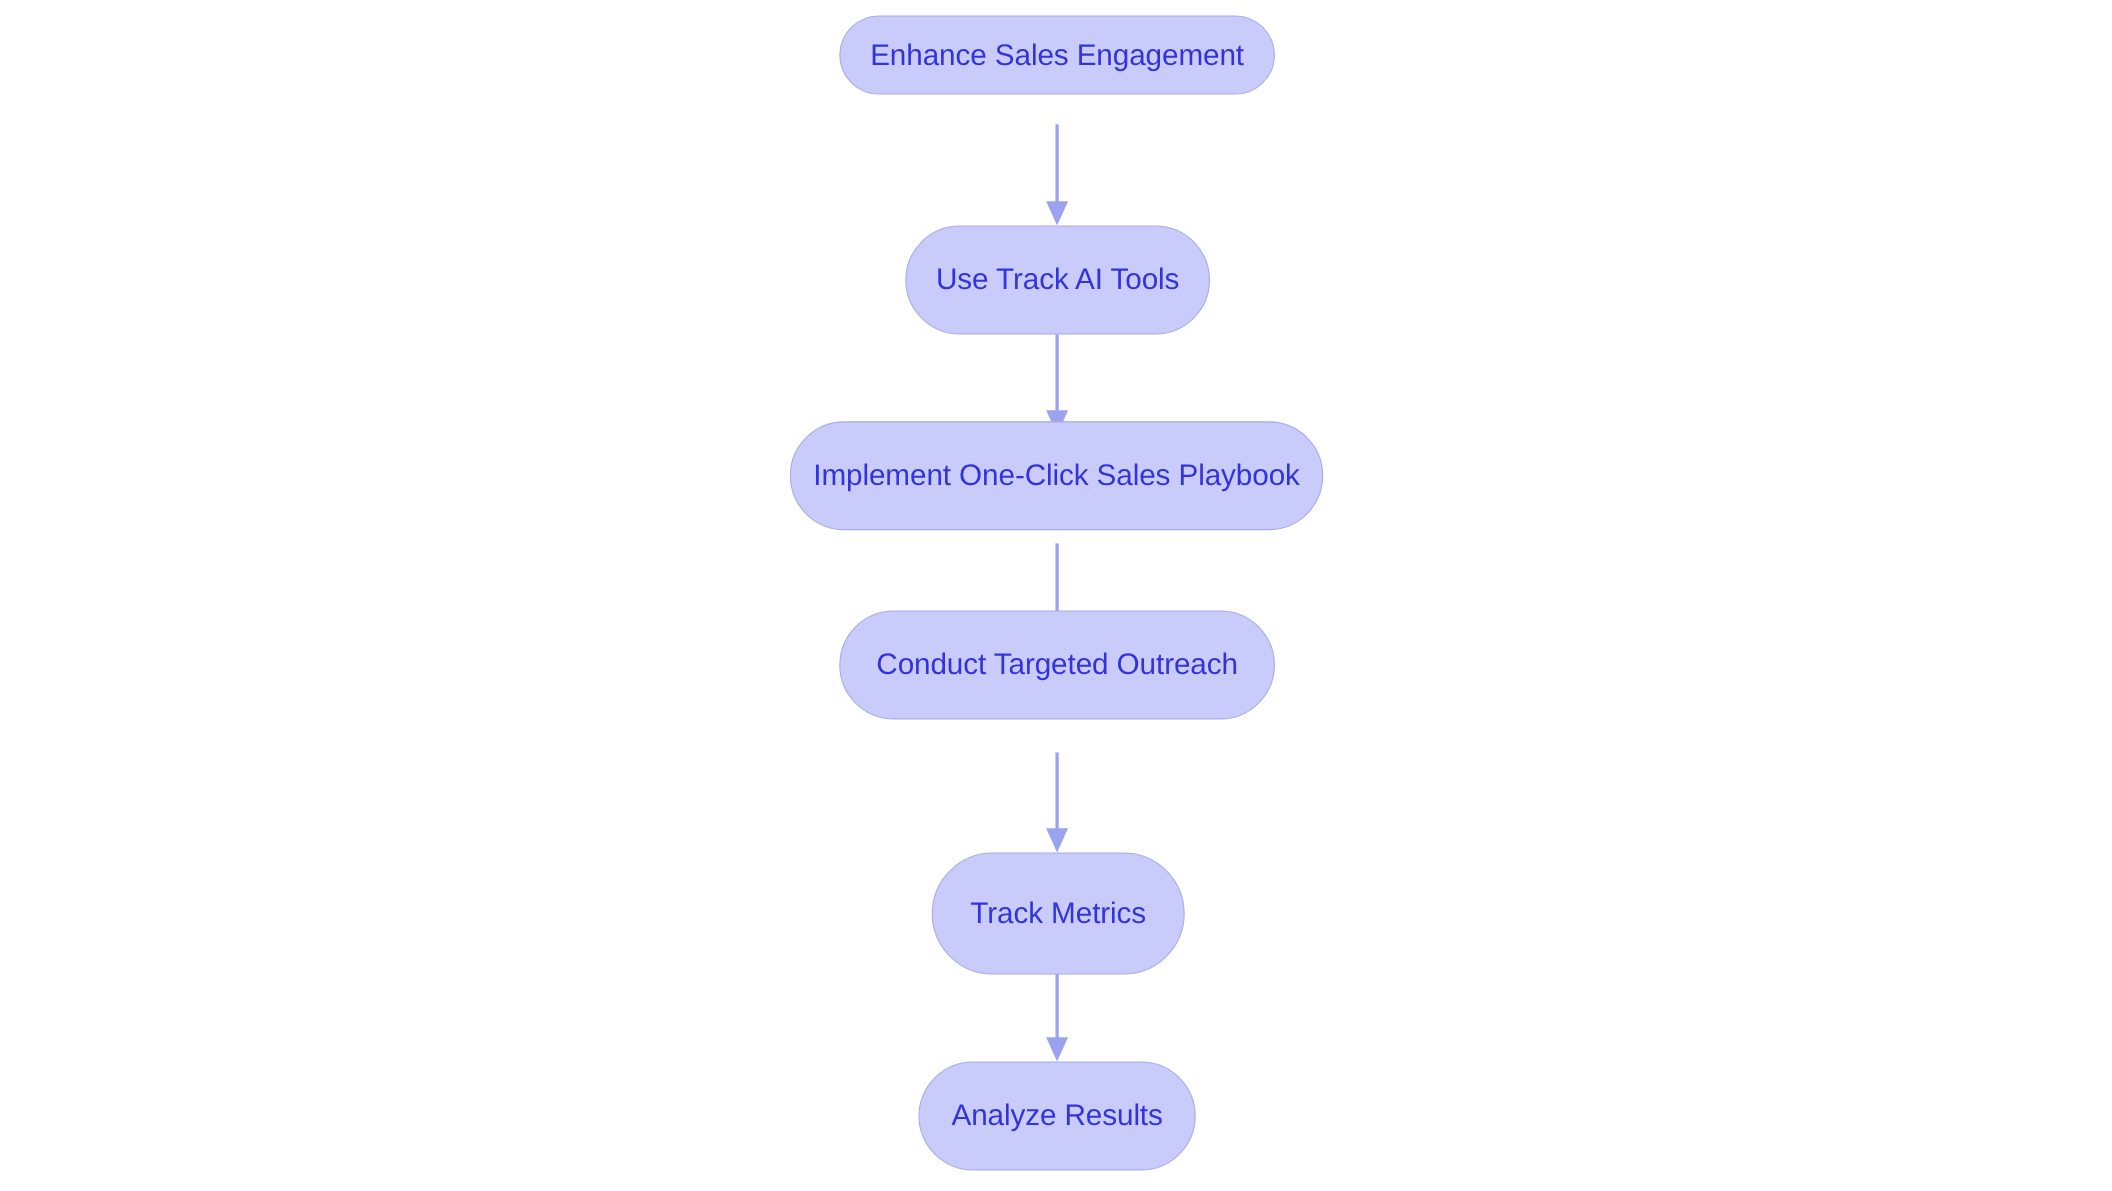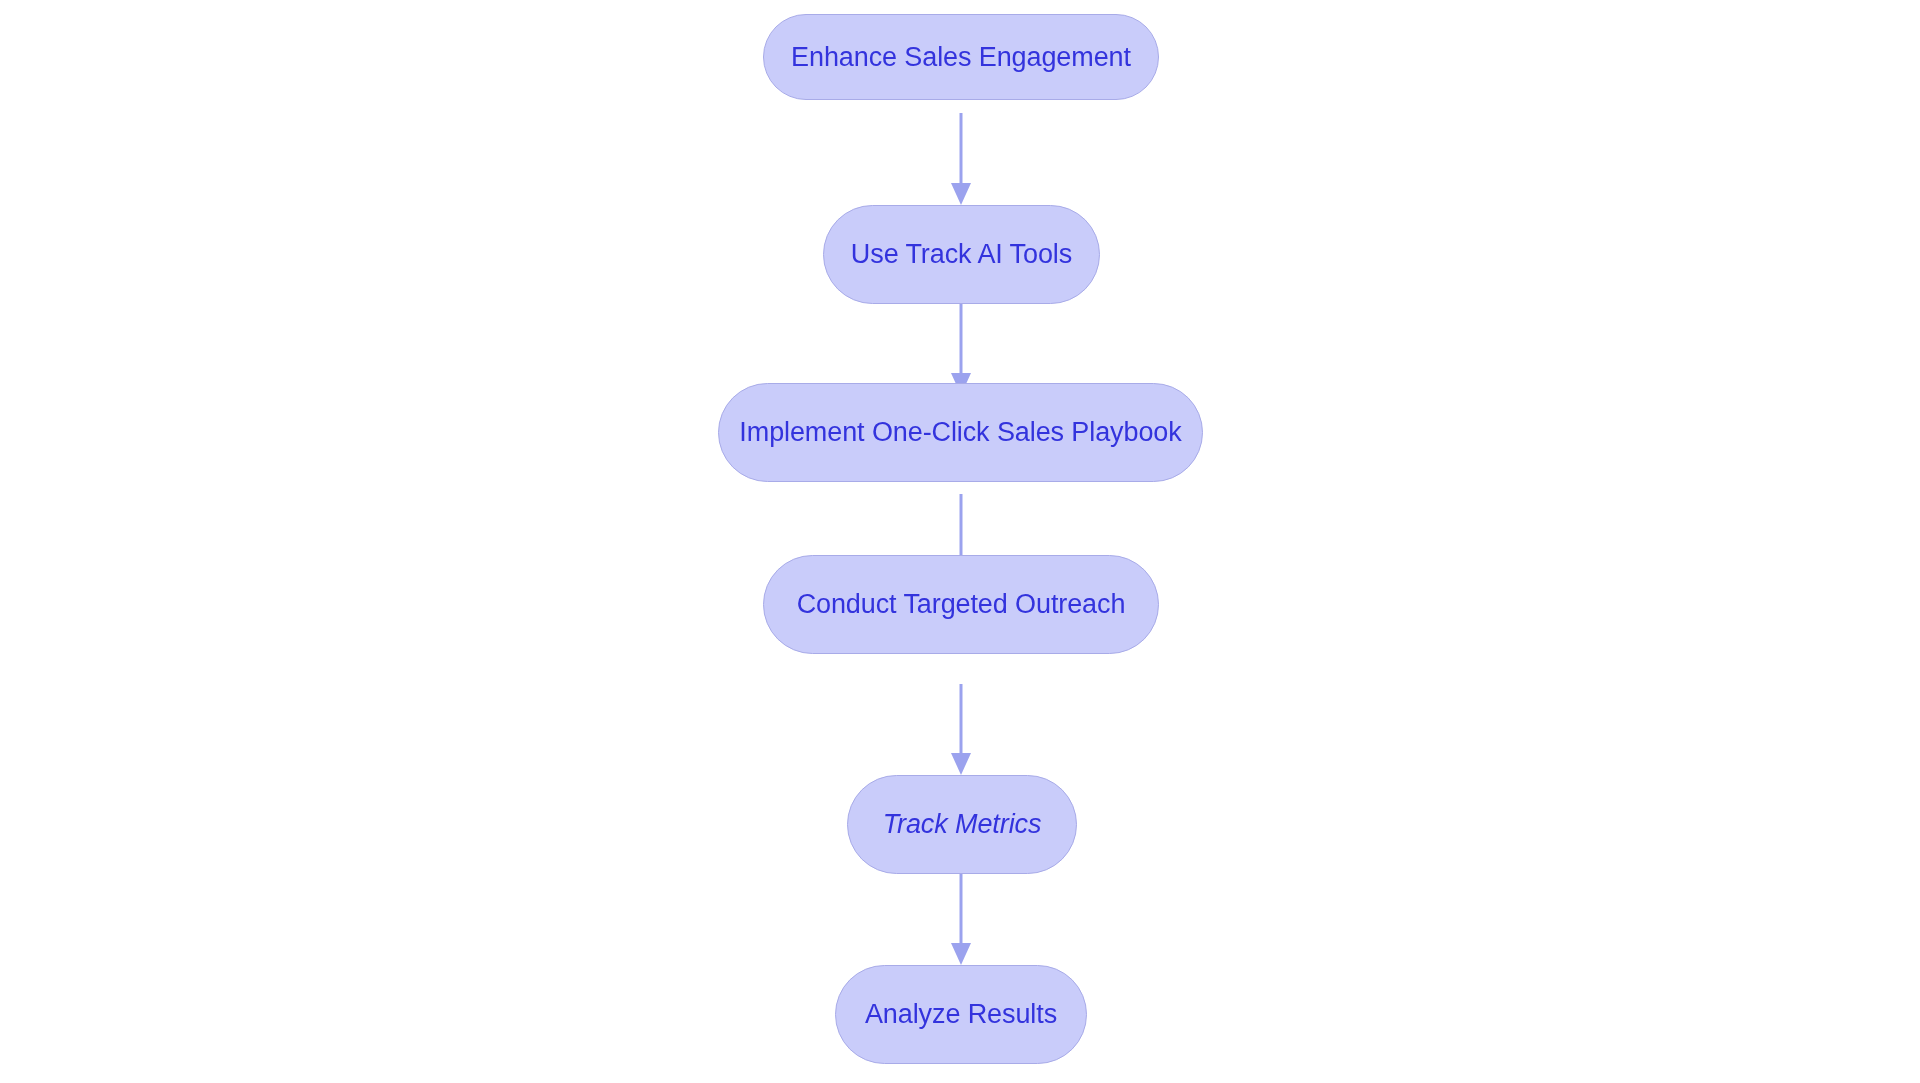--- a/index.html
+++ b/index.html
@@ -83,33 +83,33 @@
         <line x1="961" y1="494" x2="961" y2="564" stroke="#9ba2ee" stroke-width="3"></line>
         <polygon points="951,563 971,563 961,585" fill="#9ba2ee"></polygon>
         <line x1="961" y1="684" x2="961" y2="754" stroke="#9ba2ee" stroke-width="3"></line>
         <polygon points="951,753 971,753 961,775" fill="#9ba2ee"></polygon>
         <line x1="961" y1="874" x2="961" y2="944" stroke="#9ba2ee" stroke-width="3"></line>
         <polygon points="951,943 971,943 961,965" fill="#9ba2ee"></polygon>
       </g>
   </svg>
 
   <div id="node-layer">
-      <div class="flow-node" style="left: 763px; top: 14px; width: 396px; height: 86px; background: rgb(201, 204, 250); border-color: rgb(168, 171, 232);">
+      <div class="flow-node" style="left: 763px; top: 14px; width: 396px; height: 72px; background: rgb(201, 204, 250); border-color: rgb(168, 171, 232);">
         <span class="flow-node-label" style="color: rgb(51, 51, 221);">Enhance Sales Engagement</span>
       </div>
       <div class="flow-node" style="left: 823px; top: 205px; width: 277px; height: 99px; background: rgb(201, 204, 250); border-color: rgb(168, 171, 232);">
         <span class="flow-node-label" style="color: rgb(51, 51, 221);">Use Track AI Tools</span>
       </div>
       <div class="flow-node" style="left: 718px; top: 383px; width: 485px; height: 99px; background: rgb(201, 204, 250); border-color: rgb(168, 171, 232);">
         <span class="flow-node-label" style="color: rgb(51, 51, 221);">Implement One-Click Sales Playbook</span>
       </div>
       <div class="flow-node" style="left: 763px; top: 555px; width: 396px; height: 99px; background: rgb(201, 204, 250); border-color: rgb(168, 171, 232);">
         <span class="flow-node-label" style="color: rgb(51, 51, 221);">Conduct Targeted Outreach</span>
       </div>
-      <div class="flow-node" style="left: 847px; top: 775px; width: 230px; height: 99px; background: rgb(201, 204, 250); border-color: rgb(168, 171, 232); font-style: italic;">
+      <div class="flow-node" style="left: 847px; top: 775px; width: 230px; height: 111px; background: rgb(201, 204, 250); border-color: rgb(168, 171, 232);">
         <span class="flow-node-label" style="color: rgb(51, 51, 221);">Track Metrics</span>
       </div>
       <div class="flow-node" style="left: 835px; top: 965px; width: 252px; height: 99px; background: rgb(201, 204, 250); border-color: rgb(168, 171, 232);">
         <span class="flow-node-label" style="color: rgb(51, 51, 221); text-align: right;">Analyze Results</span>
       </div>
     </div>
 
 </div>
 
 </body></html>

